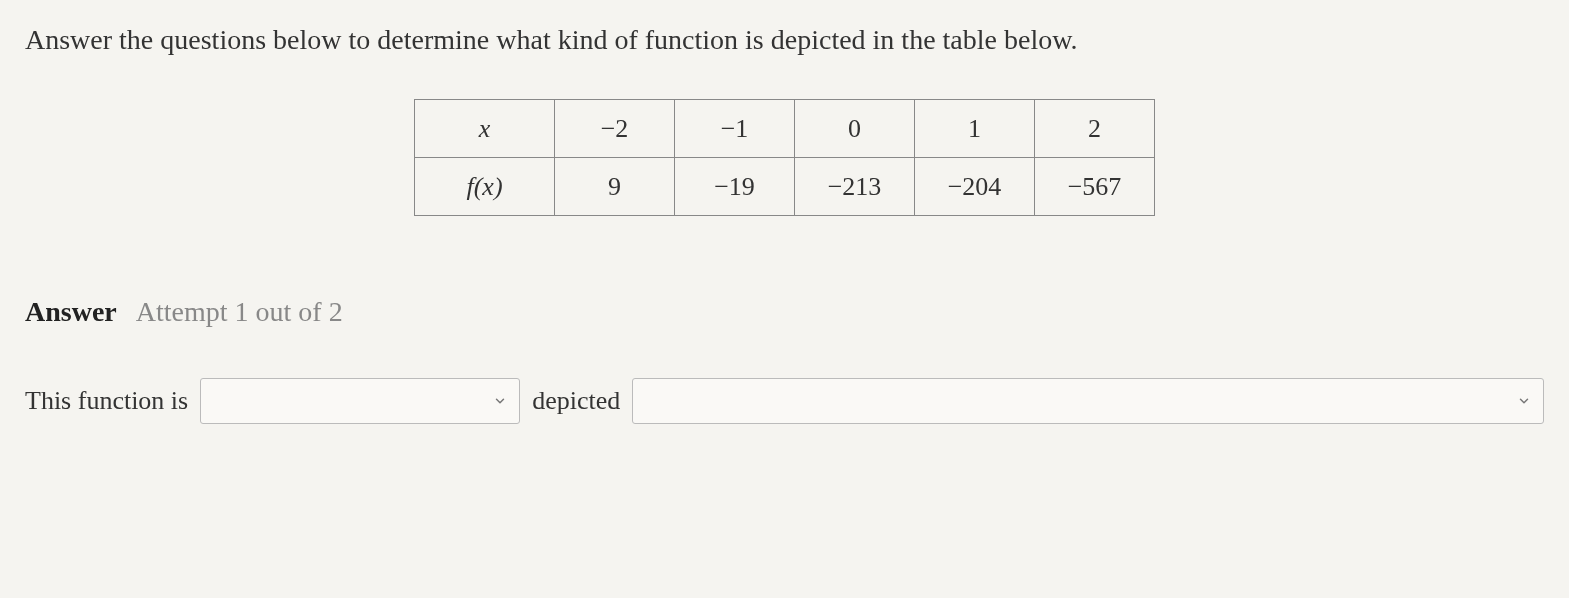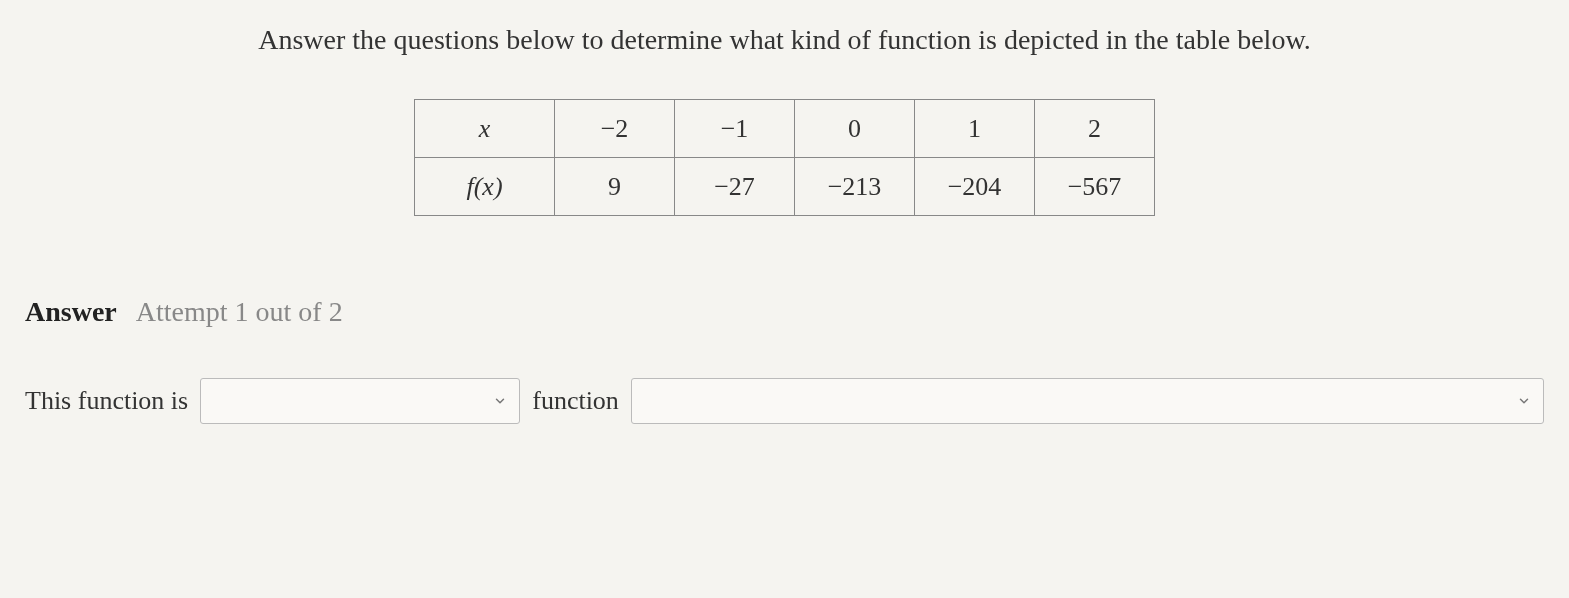--- a/index.html
+++ b/index.html
@@ -13,21 +13,20 @@
       color: #2a2a2a;
       padding: 20px 25px;
       width: 1569px;
       height: 598px;
     }
     .question-text {
       font-size: 28px;
       line-height: 1.4;
       margin-bottom: 40px;
       color: #333;
-      text-align: center;
     }
     .table-wrapper {
       display: flex;
       justify-content: center;
       margin-bottom: 80px;
     }
     table.data-table {
       border-collapse: collapse;
     }
     table.data-table td {
@@ -116,21 +115,21 @@
       <td class="header-cell">x</td>
       <td>−2</td>
       <td>−1</td>
       <td>0</td>
       <td>1</td>
       <td>2</td>
     </tr>
     <tr>
       <td class="header-cell">f(x)</td>
       <td>9</td>
-      <td>−27</td>
+      <td>−19</td>
       <td>−213</td>
       <td>−204</td>
       <td>−567</td>
     </tr>
   </tbody>
     </table>
 </div>
 
 <div class="answer-section">
   <div class="answer-header">
@@ -143,21 +142,21 @@
 
     <div class="dropdown small">
       <span></span>
       <span class="chevron">
         <svg viewBox="0 0 24 24" fill="none" stroke="currentColor" stroke-width="2.5" stroke-linecap="round" stroke-linejoin="round">
             <polyline points="6 9 12 15 18 9"></polyline>
           </svg>
       </span>
     </div>
 
-    <span class="static-text">function</span>
+    <span class="static-text">depicted</span>
 
     <div class="dropdown large">
       <span></span>
       <span class="chevron">
         <svg viewBox="0 0 24 24" fill="none" stroke="currentColor" stroke-width="2.5" stroke-linecap="round" stroke-linejoin="round">
             <polyline points="6 9 12 15 18 9"></polyline>
           </svg>
       </span>
     </div>
   </div>

